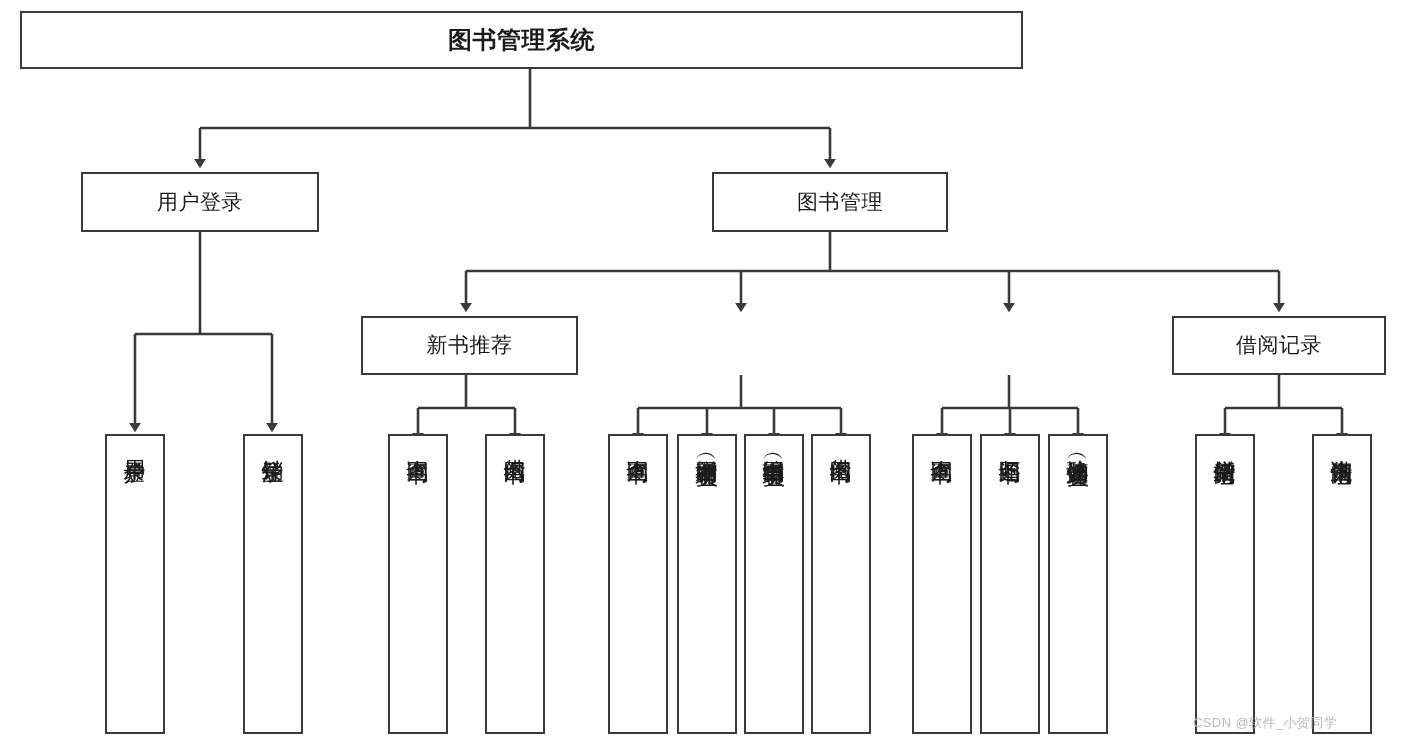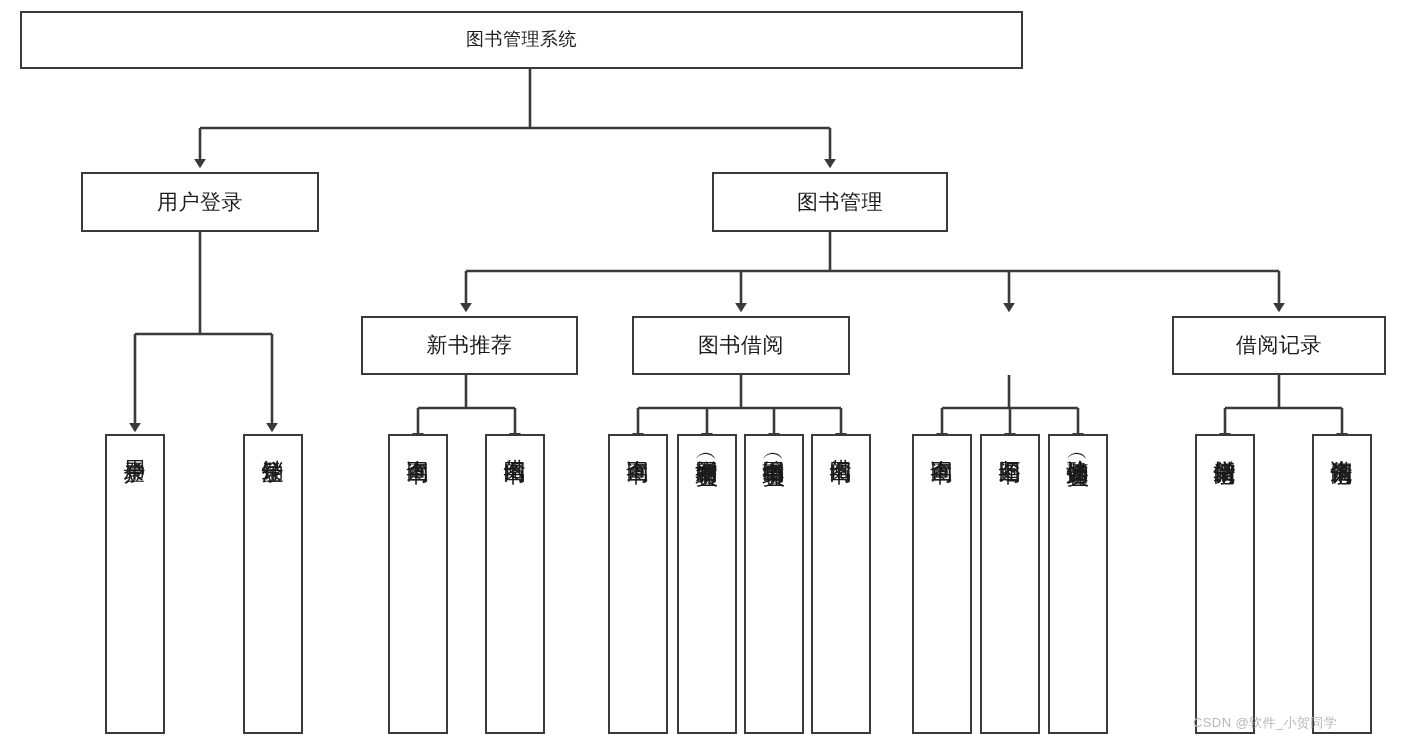--- a/index.html
+++ b/index.html
@@ -42,21 +42,22 @@
     text-align: center;
     line-height: 1.18;
     white-space: nowrap;
   }
   
   .node.horiz .node-label {
     font-size: 21px;
     letter-spacing: 0.5px;
   }
   .node.root .node-label {
-    font-size: 18px;
+    font-size: 24px;
+    font-weight: bold;
   }
   
   .node.vert {
     align-items: flex-start;
     justify-content: center;
     padding-top: 6px;
   }
   .node.vert .node-label {
     writing-mode: vertical-rl;
     text-orientation: upright;
@@ -140,23 +141,20 @@
   <div class="node horiz" style="left:81px; top:172px; width:238px; height:60px;">
     <span class="node-label">用户登录</span>
   </div>
   <div class="node horiz" style="left:712px; top:172px; width:236px; height:60px;padding-left:20px;">
     <span class="node-label">图书管理</span>
   </div>
 
   <div class="node horiz" style="left:361px; top:316px; width:217px; height:59px;justify-content:center;">
     <span class="node-label">新书推荐</span>
   </div>
-  <div class="node horiz" style="left:632px; top:316px; width:218px; height:59px;">
-    <span class="node-label">图书借阅</span>
-  </div>
   <div class="node horiz" style="left:1172px; top:316px; width:214px; height:59px;">
     <span class="node-label">借阅记录</span>
   </div>
 
   <div class="node vert" style="left:105px; top:434px; width:60px; height:300px;">
     <span class="node-label">用户登录</span>
   </div>
   <div class="node vert" style="left:243px; top:434px; width:60px; height:300px;">
     <span class="node-label">注销登录</span>
   </div>

